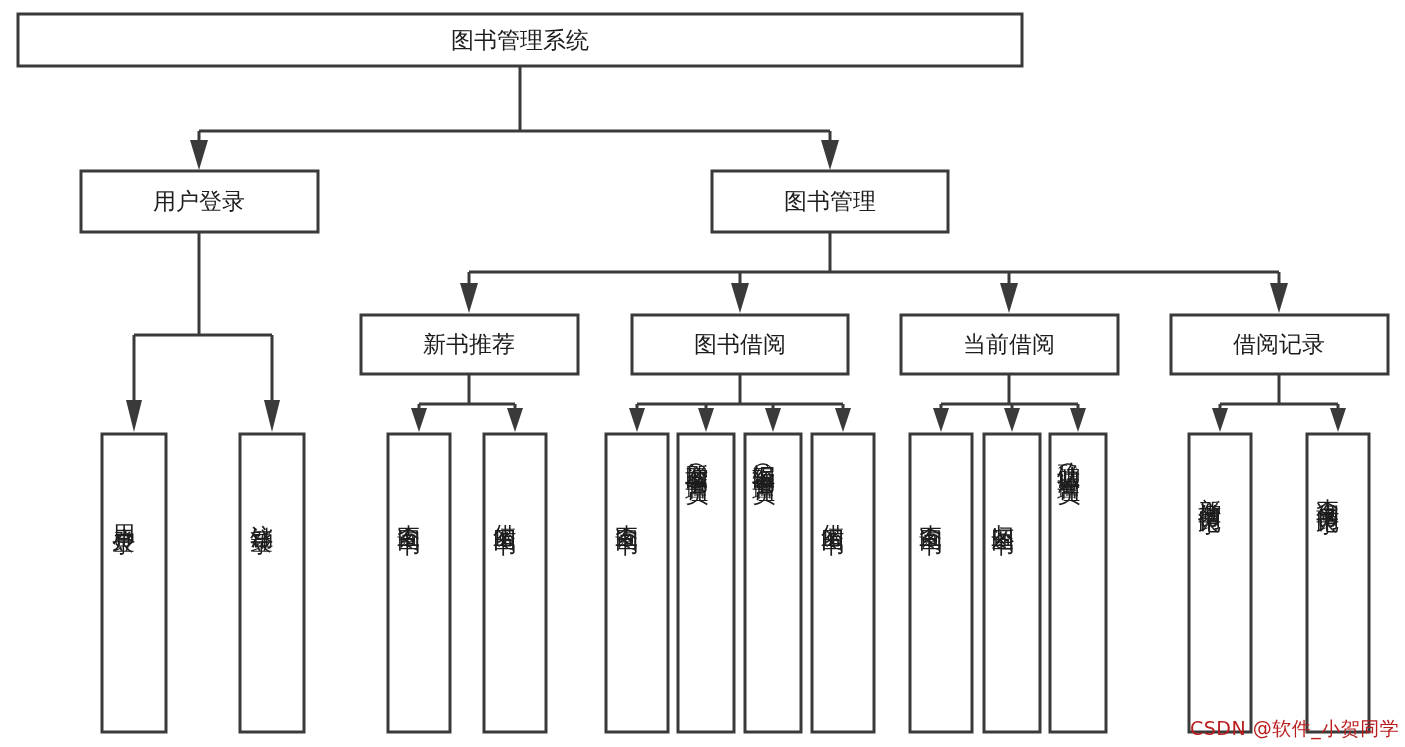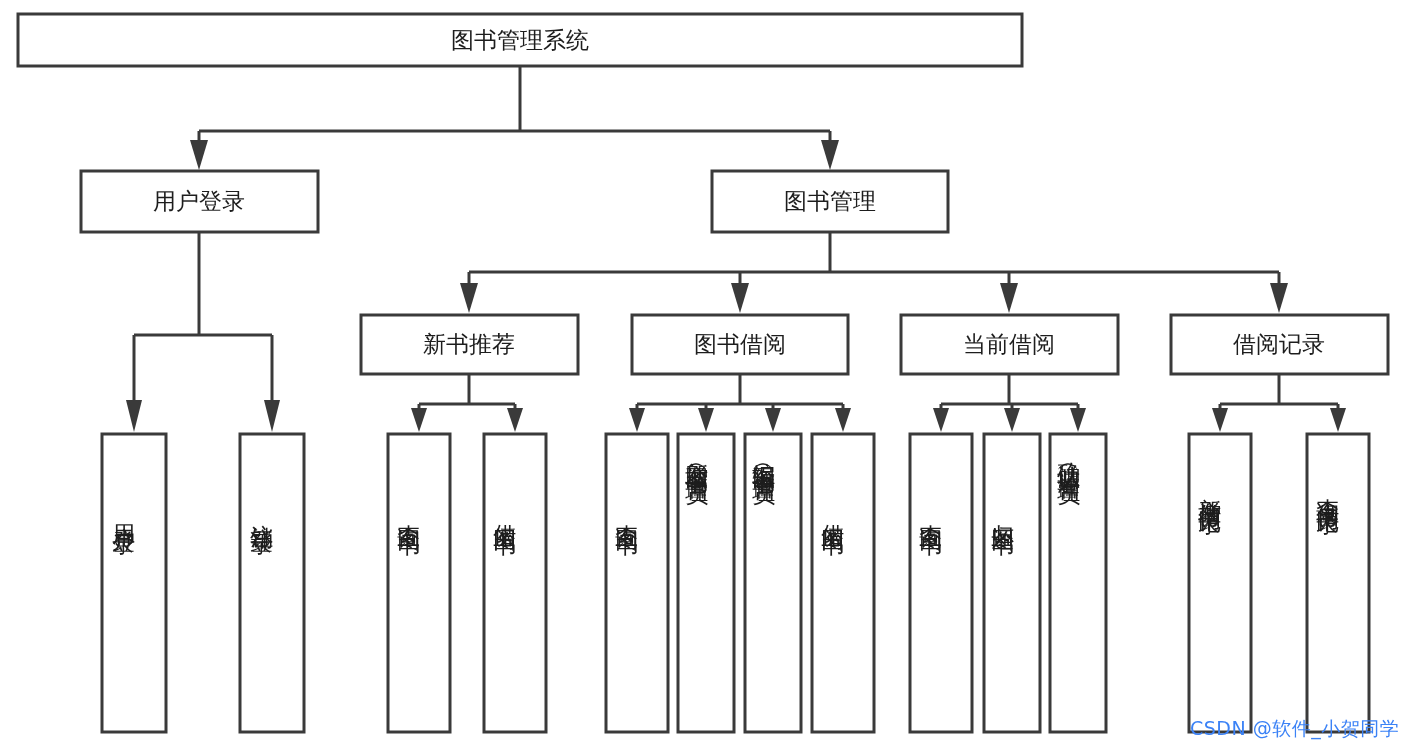--- a/index.html
+++ b/index.html
@@ -59,21 +59,21 @@
     color: #1d1d1d;
     letter-spacing: 3px;
     white-space: nowrap;
     pointer-events: none;
     text-align: left;
   }
   .watermark {
     position: absolute;
     font-family: "DejaVu Sans", "Liberation Sans", sans-serif;
     font-size: 19px;
-    color: #3b82f6;
+    color: #b91c1c;
     white-space: nowrap;
     letter-spacing: 0.5px;
   }
 </style>
 </head>
 <body>
 
 <div id="diagram-root">
 
   <svg id="tree-svg" viewBox="0 0 1405 747" xmlns="http://www.w3.org/2000/svg">

